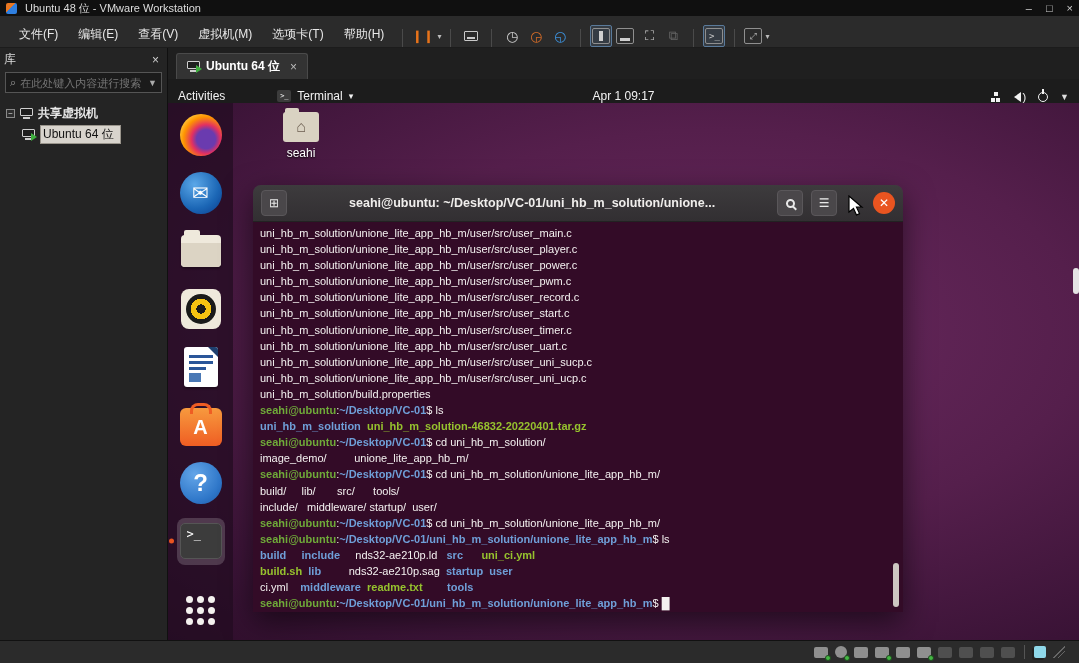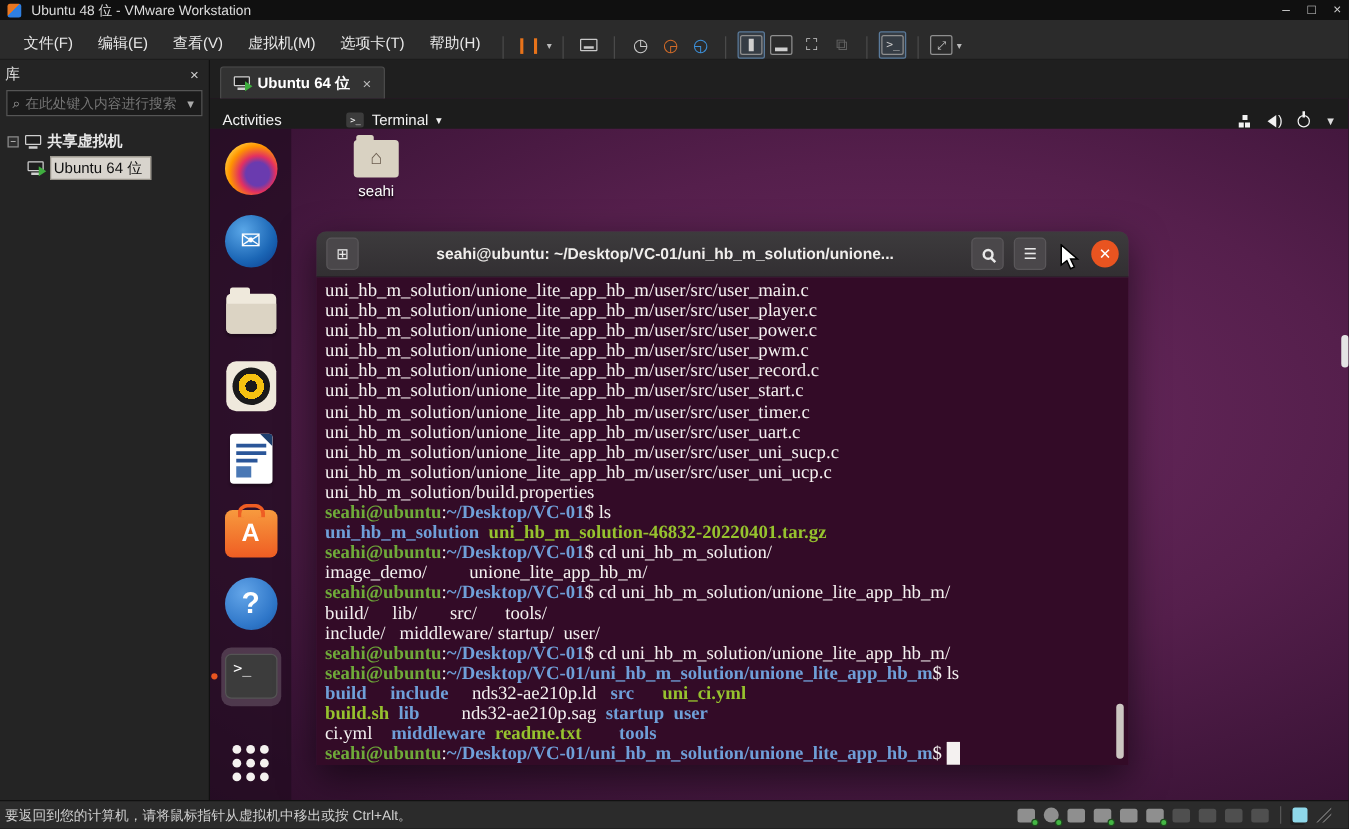--- a/index.html
+++ b/index.html
@@ -105,21 +105,21 @@
 
   
   .termwin{position:absolute;left:85px;top:106px;width:650px;height:427px;border-radius:8px 8px 0 0;box-shadow:0 10px 30px rgba(0,0,0,.55);z-index:6;overflow:hidden}
   .term-head{height:37px;background:linear-gradient(180deg,#3d3b3d,#322f32);display:flex;align-items:center;padding:0 8px;gap:8px;border-bottom:1px solid #222}
   .th-btn{width:26px;height:26px;border-radius:4px;background:#4a474a;border:1px solid #5a575a;display:flex;align-items:center;justify-content:center;color:#e8e8e8;font-size:12px}
   .term-title{flex:1;text-align:center;color:#f0eeec;font-weight:bold;font-size:12.5px;white-space:nowrap;overflow:hidden}
   .mag{width:9px;height:9px;border:2px solid #e8e8e8;border-radius:50%;position:relative}
   .mag i{position:absolute;right:-4px;bottom:-3px;width:5px;height:2px;background:#e8e8e8;transform:rotate(45deg)}
   .th-min{color:#e8e8e8;font-size:14px;margin:0 6px}
   .th-close{width:22px;height:22px;border-radius:50%;background:#e95420;color:#fff;display:flex;align-items:center;justify-content:center;font-size:12px}
-  .term-body{height:390px;background:#330b27;padding:3px 0 0 7px;font-family:Liberation Serif, serif;font-size:15px;line-height:16.1px;white-space:pre;position:relative}
+  .term-body{height:390px;background:#330b27;padding:3px 0 0 7px;font-family:Liberation Sans, sans-serif;font-size:11px;line-height:16.1px;white-space:pre;position:relative}
   .tline{height:16.1px}
   .term-scroll{position:absolute;right:4px;top:378px;width:6px;height:44px;border-radius:3px;background:#cdc7c2;z-index:7}
 
   .vm-edge-scroll{position:absolute;right:0;top:189px;width:6px;height:26px;background:#e4e4e4;border-radius:3px;z-index:3}
 
   
   .cursor{position:absolute;left:680px;top:116px;z-index:9}
 
   
   .statusbar{height:23px;background:#2b2b2b;border-top:1px solid #111;display:flex;align-items:center;padding:0 4px;font-size:11px;color:#cfcfcf}
@@ -248,20 +248,21 @@
 
     <div class="vmscreen">
 
       <div class="ub-topbar">
         <span class="ub-activities">Activities</span>
         <span class="appmenu">
           <span class="tglyph">&gt;_</span>
           <span>Terminal</span>
           <span style="font-size:9px">▾</span>
         </span>
+        <span class="ub-clock">Apr 1 09:17</span>
         <span class="ub-tray">
           <span class="net-ico">
               <span></span>
               <span></span>
               <span></span>
             </span>
           <span class="vol-ico"><span class="vol-tri"></span>)</span>
           <span class="pow-ico">
               <i></i>
             </span>
@@ -348,21 +349,20 @@
       <span class="vm-edge-scroll"></span>
 
       <svg class="cursor" width="16" height="22" viewBox="0 0 16 22">
         <polygon points="1,1 1,17 5.5,13.5 8.5,20 11.5,18.6 8.5,12.2 14,12.2" fill="#fff" stroke="#000" stroke-width="1.2"></polygon>
       </svg>
     </div>
   </div>
 </div>
 
 <div class="statusbar">
-  <span>要返回到您的计算机，请将鼠标指针从虚拟机中移出或按 Ctrl+Alt。</span>
   <span class="sb-icons">
     <span class="dev">
         <span class="gdot"></span>
       </span>
     <span class="dev round">
         <span class="gdot"></span>
       </span>
     <span class="dev"></span>
     <span class="dev">
         <span class="gdot"></span>

